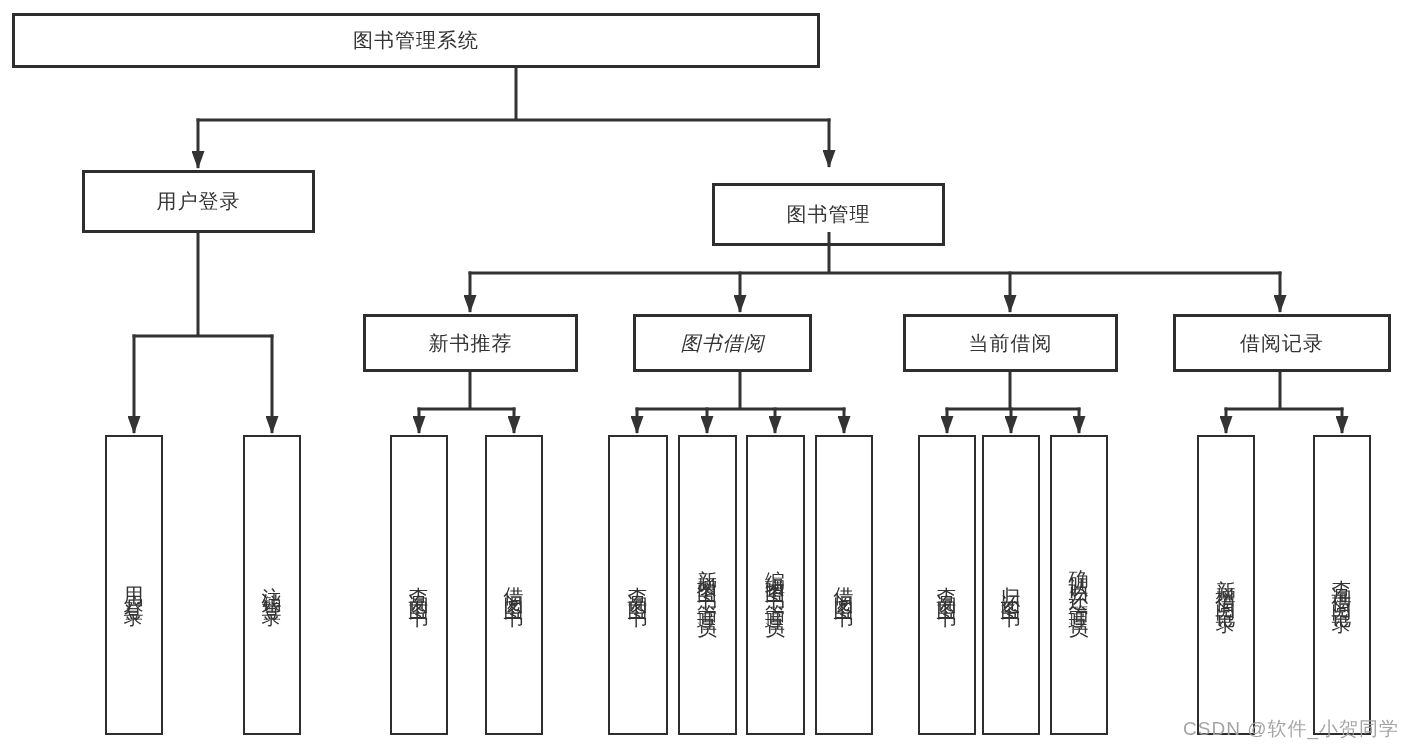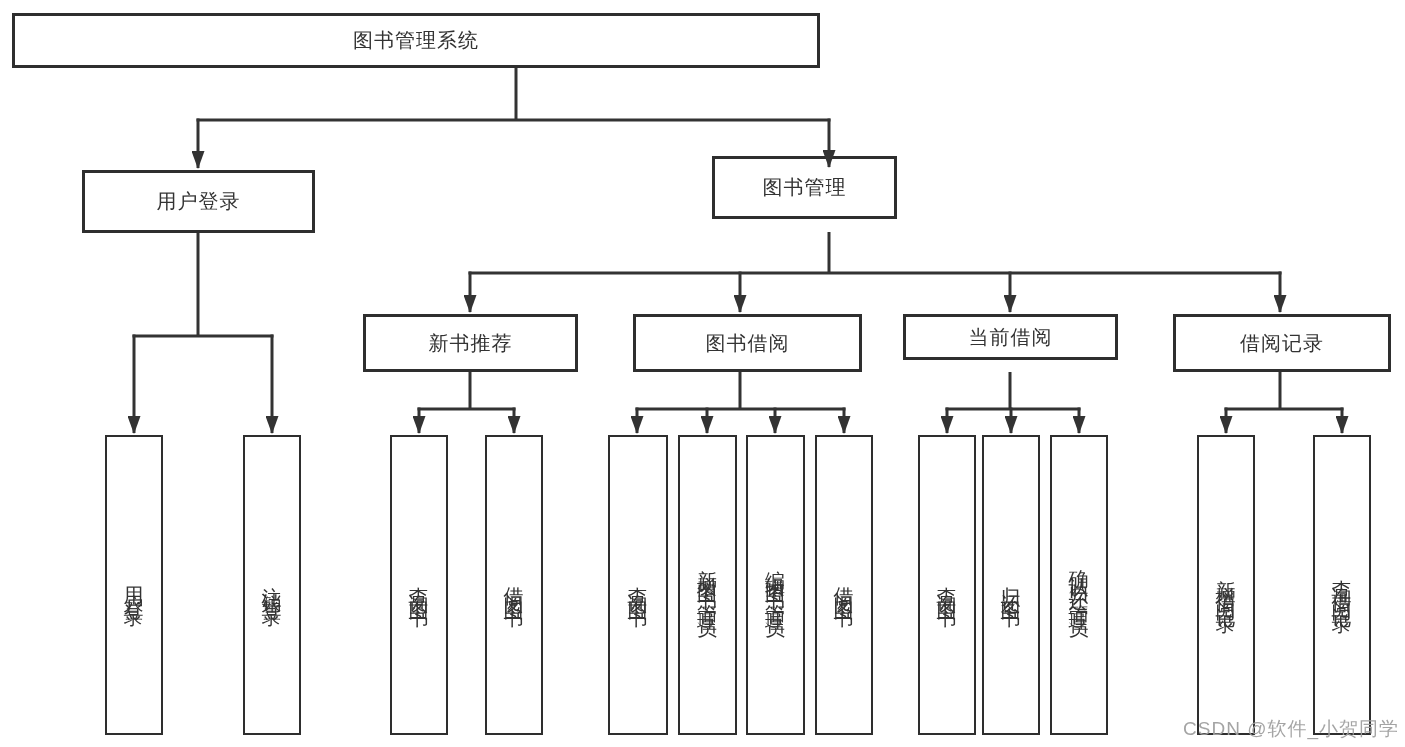--- a/index.html
+++ b/index.html
@@ -29,25 +29,25 @@
   }
 </style>
 </head>
 <body>
 
 <div class="canvas">
 
   <div class="node" style="left:12px; top:13px; width:808px; height:55px;">图书管理系统</div>
 
   <div class="node" style="left:82px; top:170px; width:233px; height:63px;">用户登录</div>
-  <div class="node" style="left:712px; top:156px; width:185px; height:63px;">图书管理</div>
+  <div class="node" style="left:712px; top:183px; width:233px; height:63px;">图书管理</div>
 
   <div class="node" style="left:363px; top:314px; width:215px; height:58px;">新书推荐</div>
-  <div class="node" style="left:633px; top:314px; width:229px; height:58px;">图书借阅</div>
-  <div class="node" style="left:903px; top:314px; width:215px; height:46px;">当前借阅</div>
+  <div class="node" style="left:633px; top:314px; width:179px; height:58px;font-style:italic;">图书借阅</div>
+  <div class="node" style="left:903px; top:314px; width:215px; height:58px;">当前借阅</div>
   <div class="node" style="left:1173px; top:314px; width:218px; height:58px;">借阅记录</div>
 
   <div class="leafbox" style="left:105px;">
     <span class="vtext">用户登录</span>
   </div>
   <div class="leafbox" style="left:243px;">
     <span class="vtext">注销登录</span>
   </div>
 
   <div class="leafbox" style="left:390px;">

